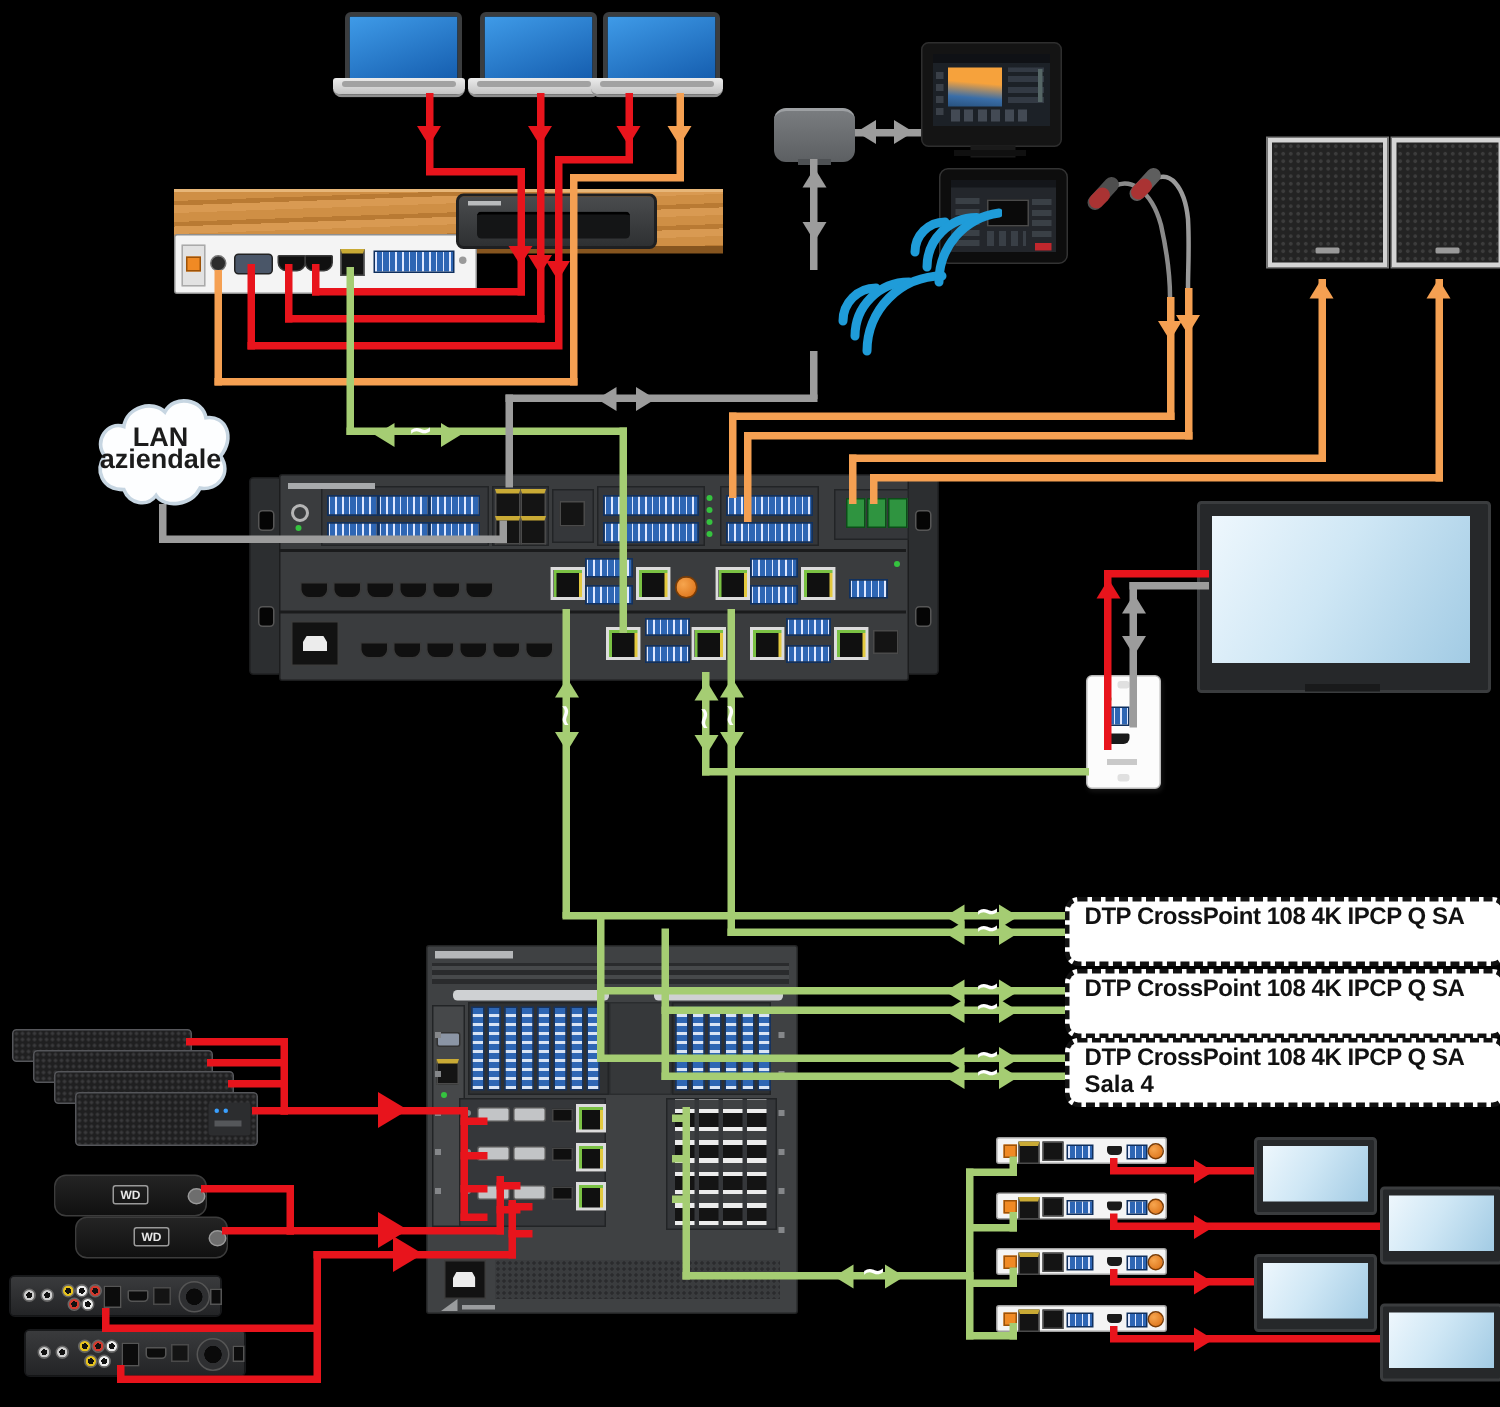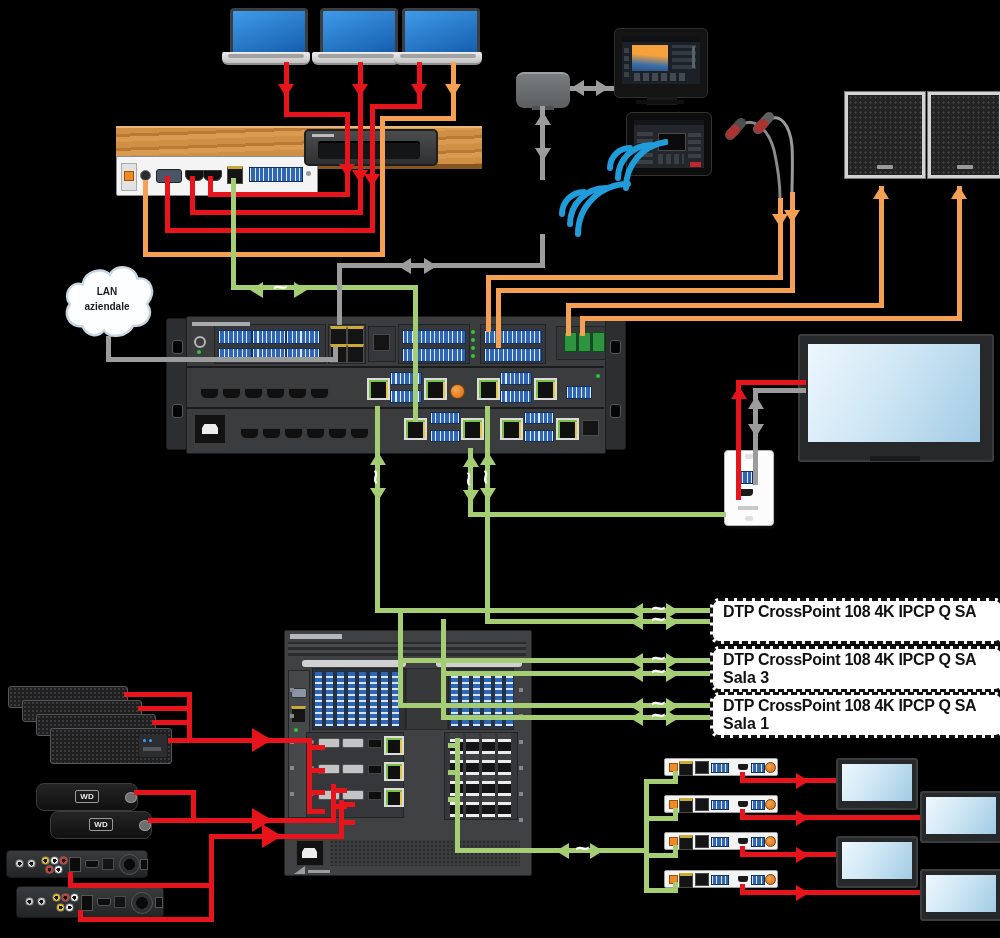--- a/index.html
+++ b/index.html
@@ -147,21 +147,21 @@
     <div class="spklbl" style="left:29px;top:70px;"></div>
   </div>
   <div class="spk" style="left:928px;top:92px;width:68px;">
     <div class="spklbl" style="left:26px;top:70px;"></div>
   </div>
 
   <div class="cloud" style="left:58px;top:258px;width:98px;height:86px;">
     <svg width="98" height="86" viewBox="0 0 100 88">
       <path d="M25,70 C10,70 5,57 12,47 C4,37 14,23 25,27 C27,13 45,9 53,17 C59,5 79,8 81,21 C95,19 101,35 91,47 C99,59 89,71 77,69 C71,81 53,83 47,74 C41,82 29,80 25,70 Z" fill="#fdfeff" stroke="#c7d6e2" stroke-width="2.5"></path>
     </svg>
-    <div class="cloudtxt" style="top:26px;font-size:10px;line-height:15px;">
+    <div class="cloudtxt" style="top:26px;font-size:18px;line-height:15px;">
       <span>LAN</span><br>
       <span>aziendale</span>
     </div>
   </div>
 
   <div class="ear" style="left:166px;top:318px;height:130px;"></div>
   <div class="ear" style="left:604px;top:318px;height:130px;"></div>
   <div class="hole" style="left:172px;top:340px;"></div>
   <div class="hole" style="left:172px;top:404px;"></div>
   <div class="hole" style="left:610px;top:340px;"></div>
@@ -413,25 +413,24 @@
   </div>
   <div class="disp" style="left:920px;top:869px;width:78px;height:48px;">
     <div class="dscr" style="left:4px;top:4px;width:70px;height:37px;"></div>
   </div>
 
   <div class="roomlbl" style="left:710px;top:598px;">
     <div class="t">DTP CrossPoint 108 4K IPCP Q SA</div>
   </div>
   <div class="roomlbl" style="left:710px;top:646px;">
     <div class="t">DTP CrossPoint 108 4K IPCP Q SA</div>
-    <div class="s">Sala 3</div>
   </div>
   <div class="roomlbl" style="left:710px;top:692px;">
     <div class="t">DTP CrossPoint 108 4K IPCP Q SA</div>
-    <div class="s">Sala 1</div>
+    <div class="s">Sala 4</div>
   </div>
 
   <div>
     <div class="cab v red" style="left:284px;top:62px;height:50px;"></div>
     <div class="cab h red" style="left:284px;top:112px;width:66px;"></div>
     <div class="cab v red" style="left:345px;top:112px;height:85px;"></div>
     <div class="cab h red" style="left:208px;top:192px;width:142px;"></div>
     <div class="cab v red" style="left:208px;top:176px;height:21px;"></div>
     <div class="ah d cr" style="left:278px;top:84px;"></div>
     <div class="ah d cr" style="left:339px;top:164px;"></div>

